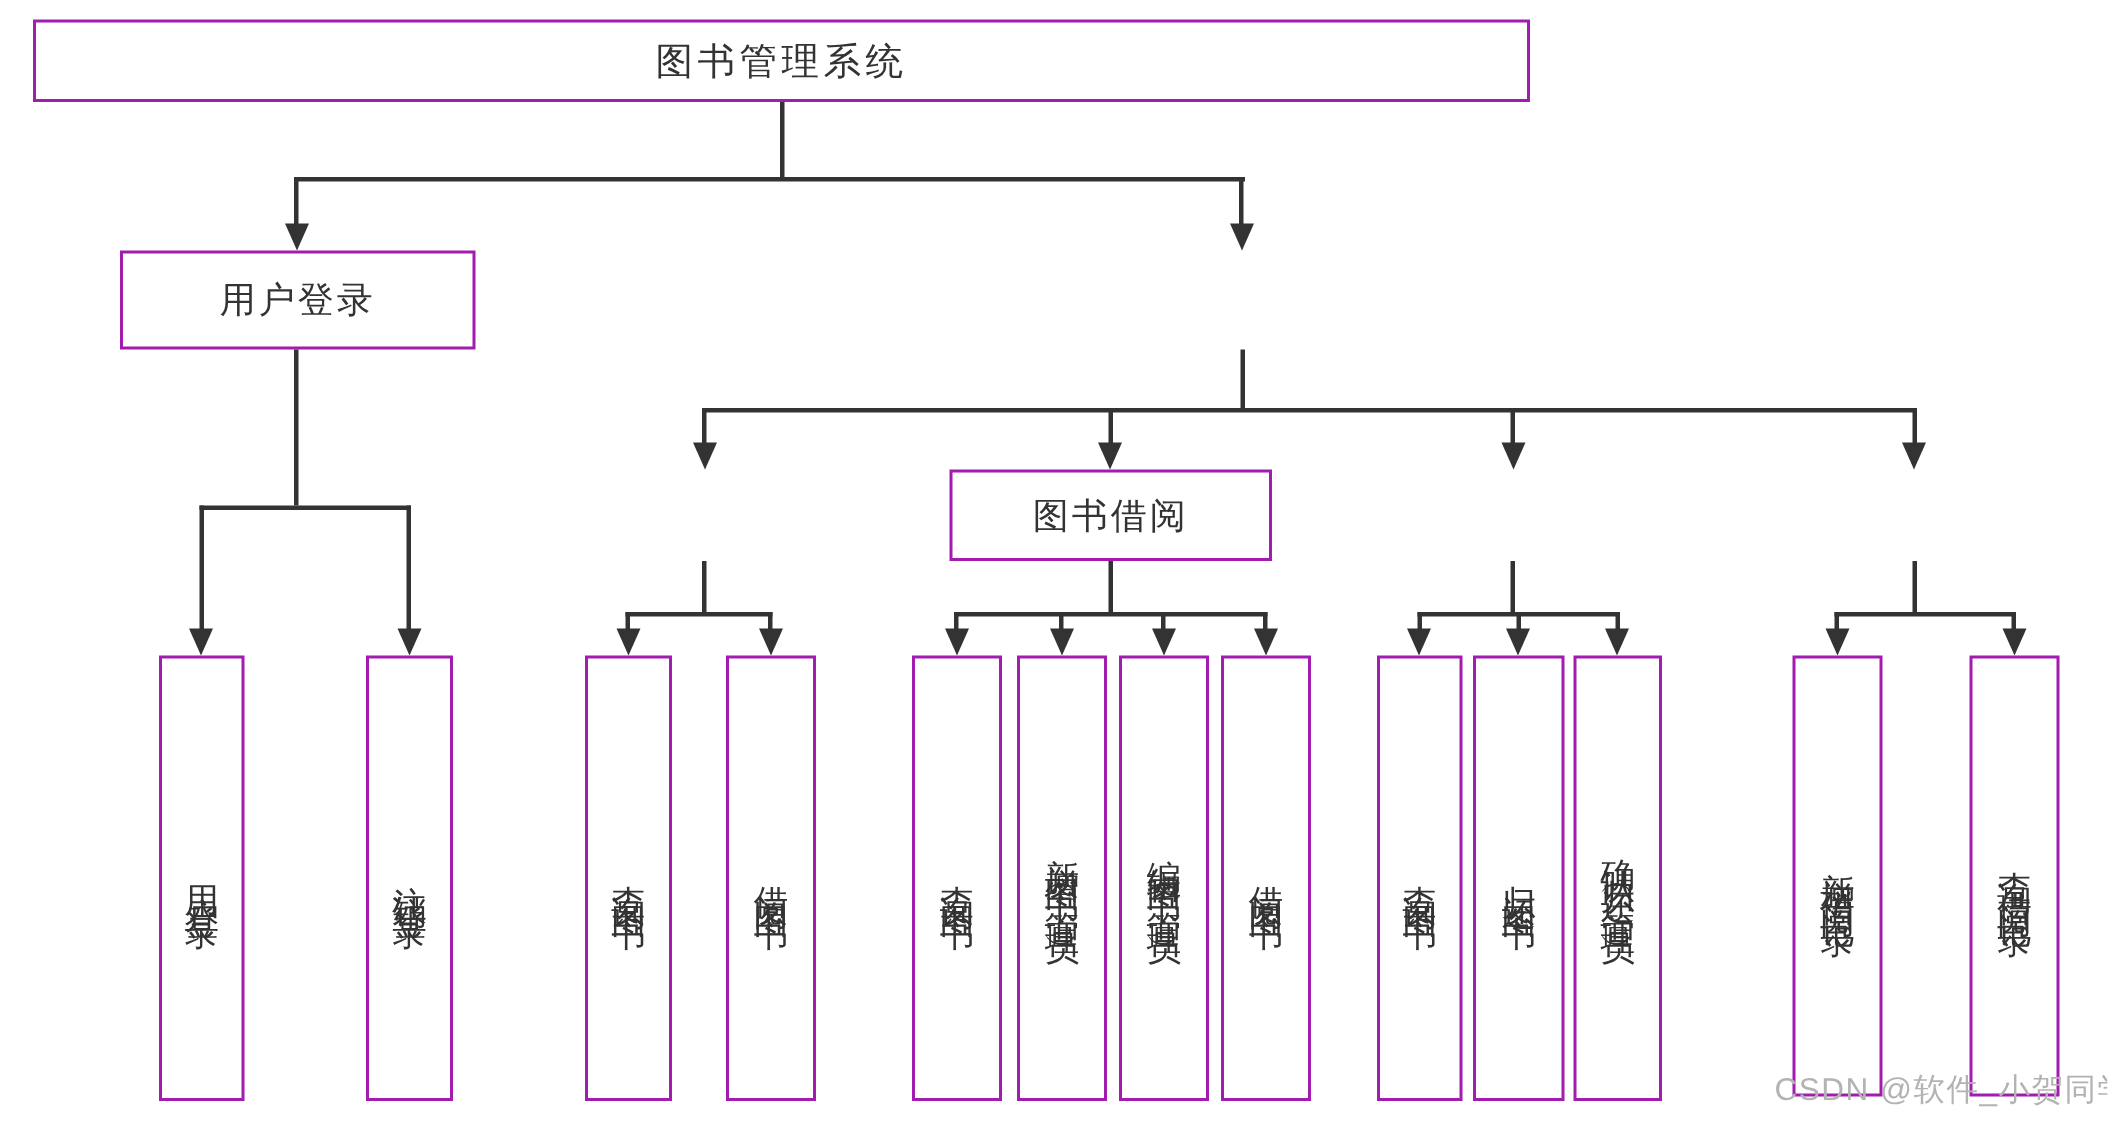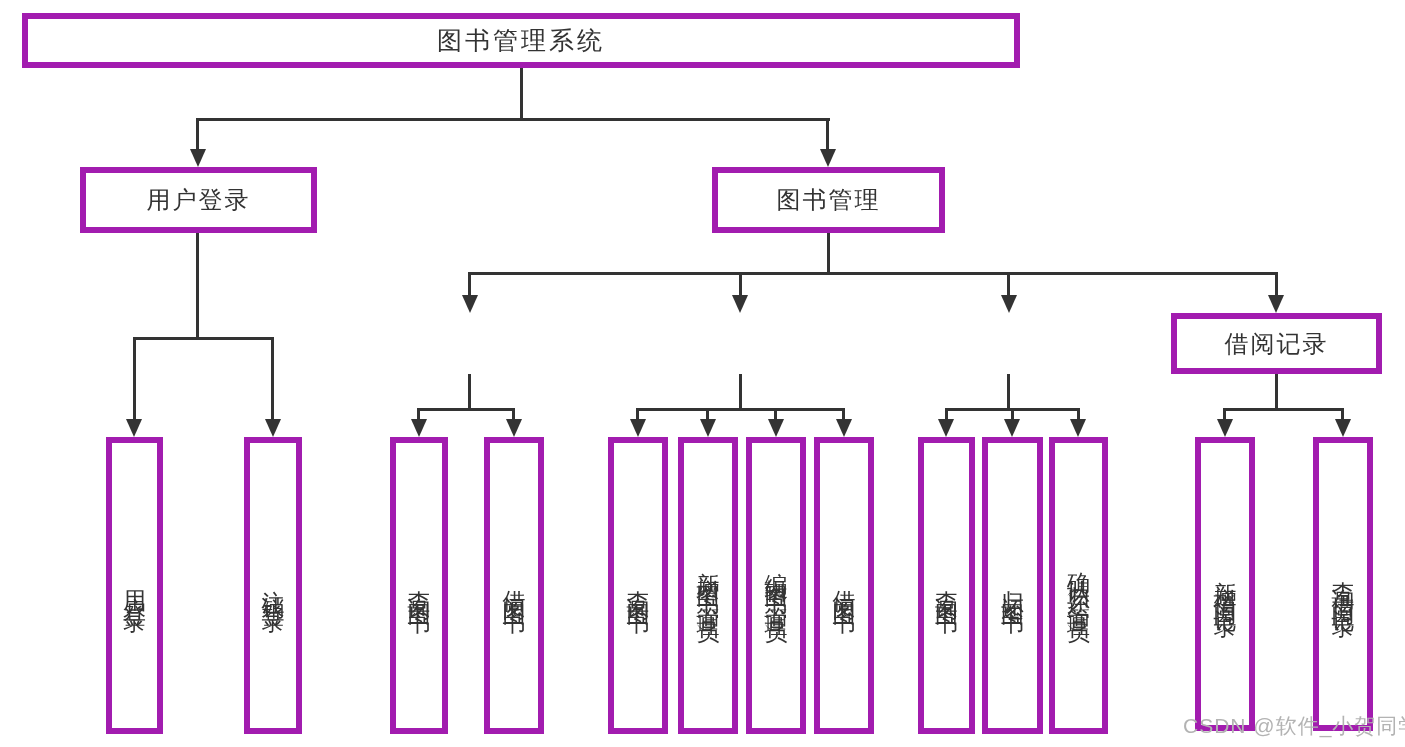--- a/index.html
+++ b/index.html
@@ -6,21 +6,21 @@
   #canvas {
     position:relative;
     width:1405px; height:747px;
     background:#ffffff;
     font-family:"Liberation Sans","DejaVu Sans",sans-serif;
     overflow:hidden;
   }
   .box {
     position:absolute;
     box-sizing:border-box;
-    border:6px solid #a21caf;
+    border:2px solid #a21caf;
     background:#ffffff;
     display:flex;
     align-items:center;
     justify-content:center;
     color:#333333;
   }
   .hlabel { font-size:24px; letter-spacing:2px; white-space:nowrap; }
   .root-label { font-size:25px; letter-spacing:3px; }
   .vtext {
     writing-mode:vertical-rl;
@@ -61,44 +61,41 @@
   <div class="hline" style="left:197px;top:118px;width:633px"></div>
   <div class="vline" style="left:196px;top:118px;height:33px"></div>
   <div class="arrow" style="left:190px;top:149px"></div>
   <div class="vline" style="left:826px;top:118px;height:33px"></div>
   <div class="arrow" style="left:820px;top:149px"></div>
 
   <div class="box" style="left:80px;top:167px;width:237px;height:66px">
     <span class="hlabel">用户登录</span>
   </div>
 
-  <div class="box" style="left:712px;top:167px;width:233px;height:66px">
-    <span class="hlabel">图书管理</span>
-  </div>
 
   <div class="vline" style="left:196px;top:233px;height:104px"></div>
   <div class="hline" style="left:133px;top:337px;width:141px"></div>
   <div class="vline" style="left:133px;top:337px;height:84px"></div>
   <div class="arrow" style="left:126px;top:419px"></div>
   <div class="vline" style="left:271px;top:337px;height:84px"></div>
   <div class="arrow" style="left:265px;top:419px"></div>
 
   <div class="vline" style="left:827px;top:233px;height:39px"></div>
   <div class="hline" style="left:468px;top:272px;width:810px"></div>
   <div class="vline" style="left:468px;top:272px;height:25px"></div>
   <div class="arrow" style="left:462px;top:295px"></div>
   <div class="vline" style="left:739px;top:272px;height:25px"></div>
   <div class="arrow" style="left:732px;top:295px"></div>
   <div class="vline" style="left:1007px;top:272px;height:25px"></div>
   <div class="arrow" style="left:1001px;top:295px"></div>
   <div class="vline" style="left:1275px;top:272px;height:25px"></div>
   <div class="arrow" style="left:1268px;top:295px"></div>
 
-  <div class="box" style="left:1171px;top:313px;width:211px;height:61px">
-    <span class="hlabel">借阅记录</span>
+  <div class="box" style="left:633px;top:313px;width:215px;height:61px">
+    <span class="hlabel">图书借阅</span>
   </div>
 
   <div class="vline" style="left:468px;top:374px;height:34px"></div>
   <div class="hline" style="left:417px;top:408px;width:98px"></div>
   <div class="vline" style="left:417px;top:408px;height:13px"></div>
   <div class="arrow" style="left:411px;top:419px"></div>
   <div class="vline" style="left:512px;top:408px;height:13px"></div>
   <div class="arrow" style="left:506px;top:419px"></div>
 
   <div class="vline" style="left:739px;top:374px;height:34px"></div>

